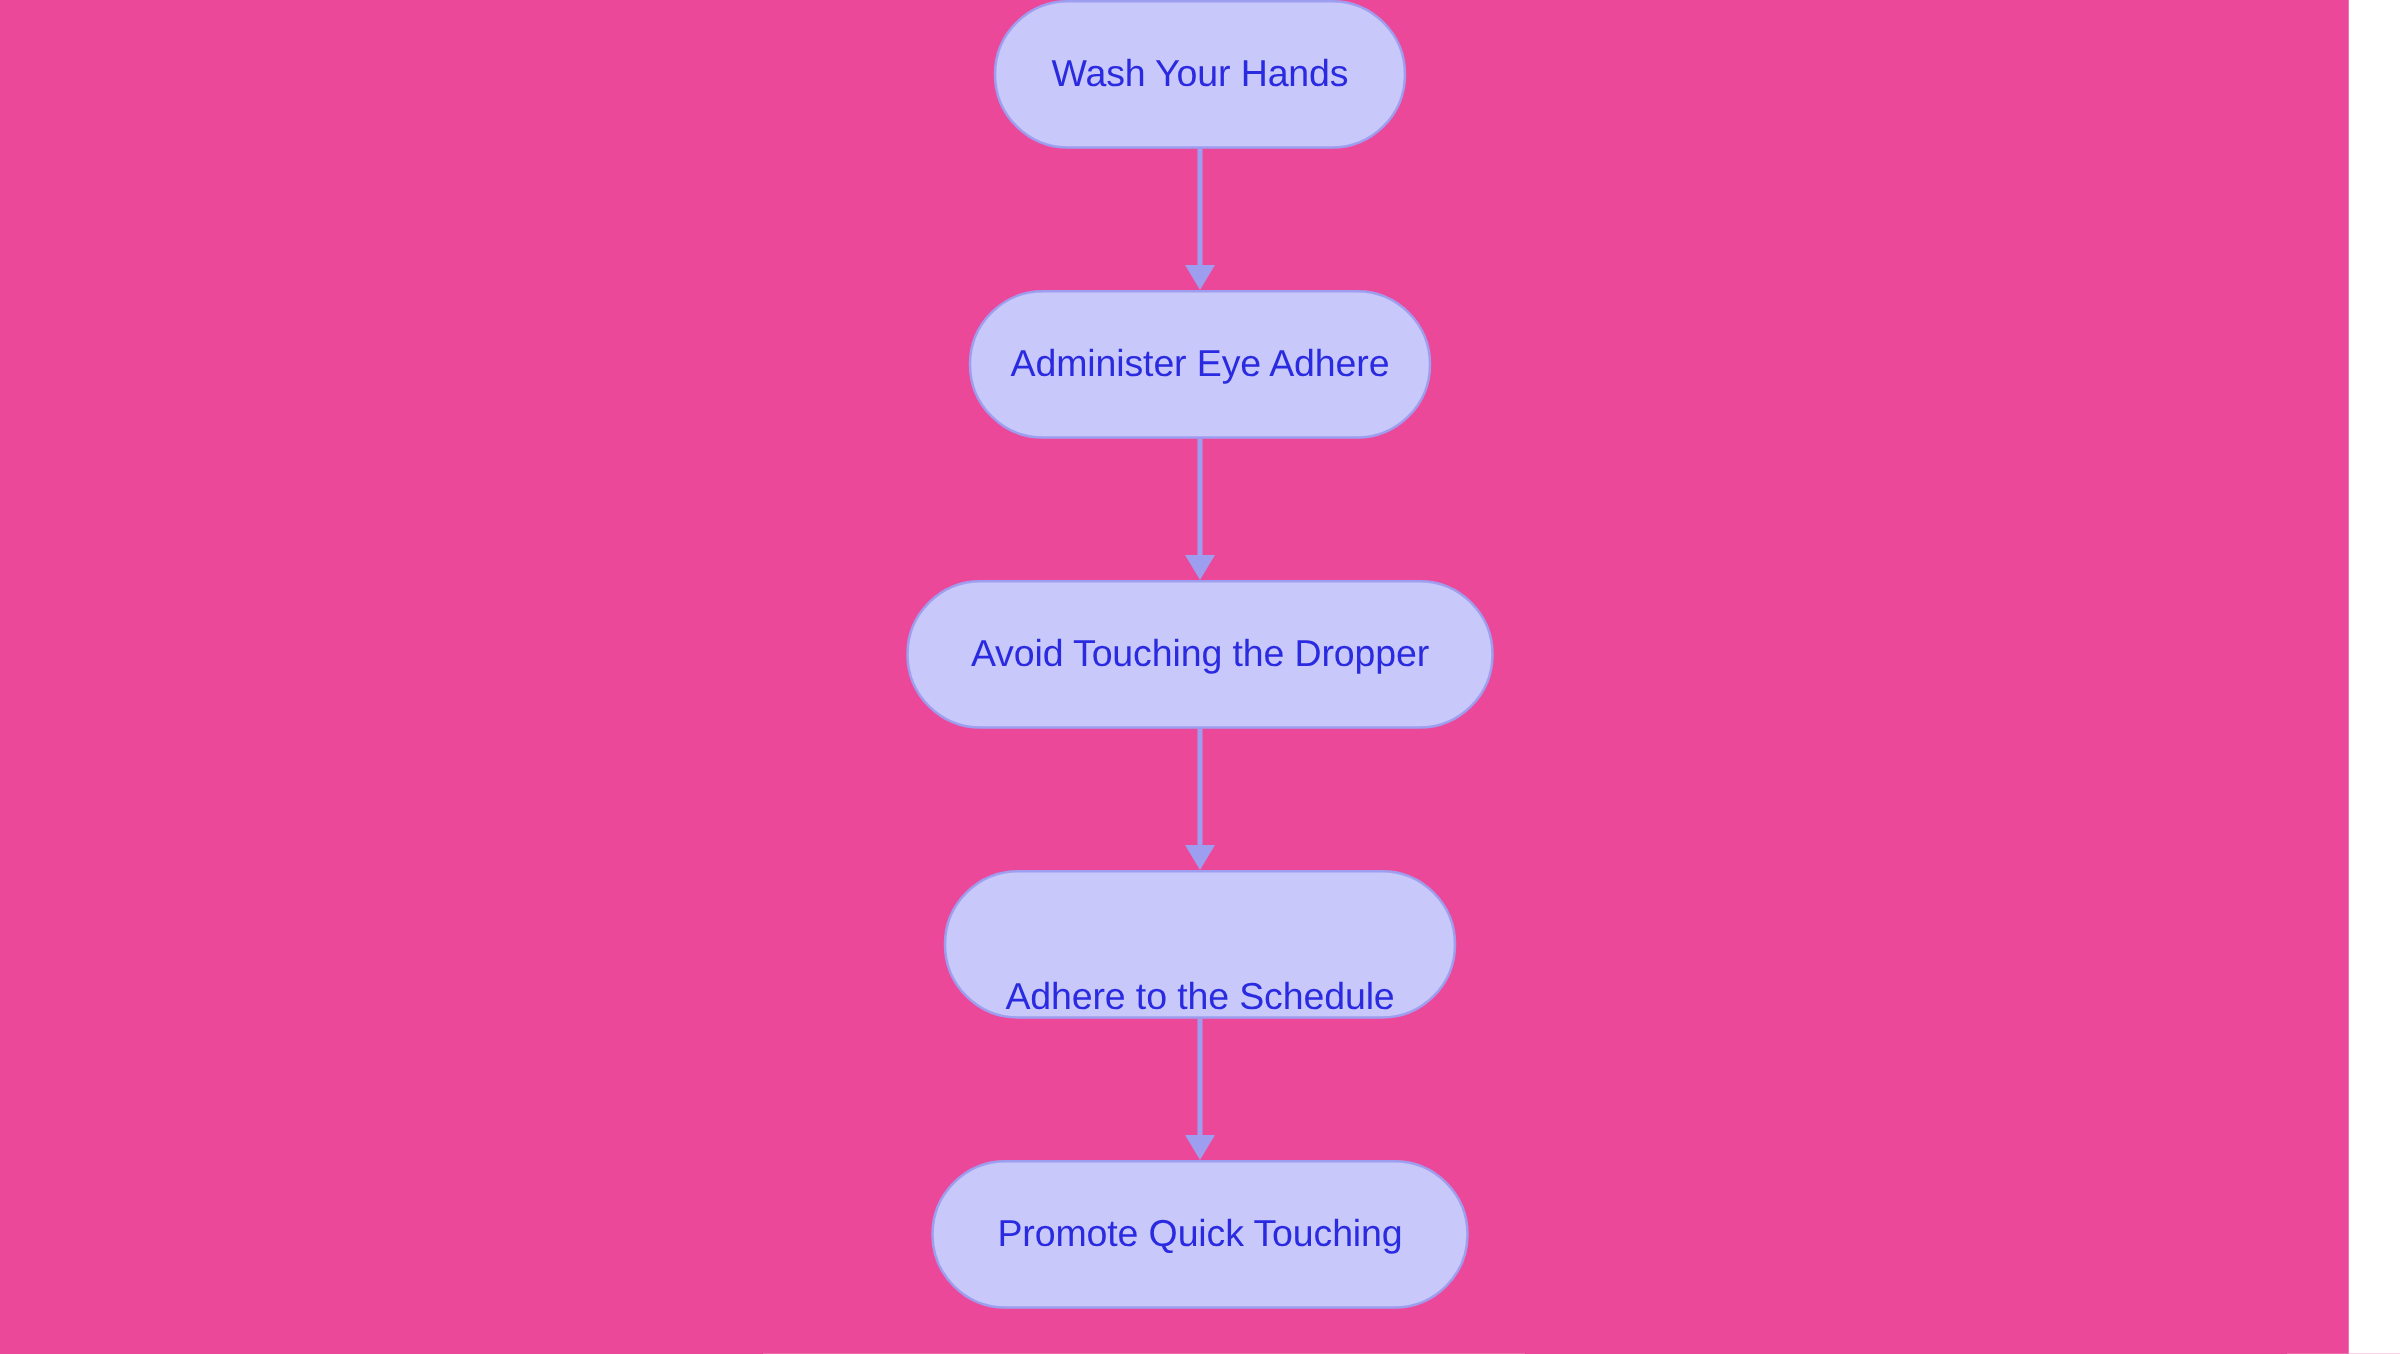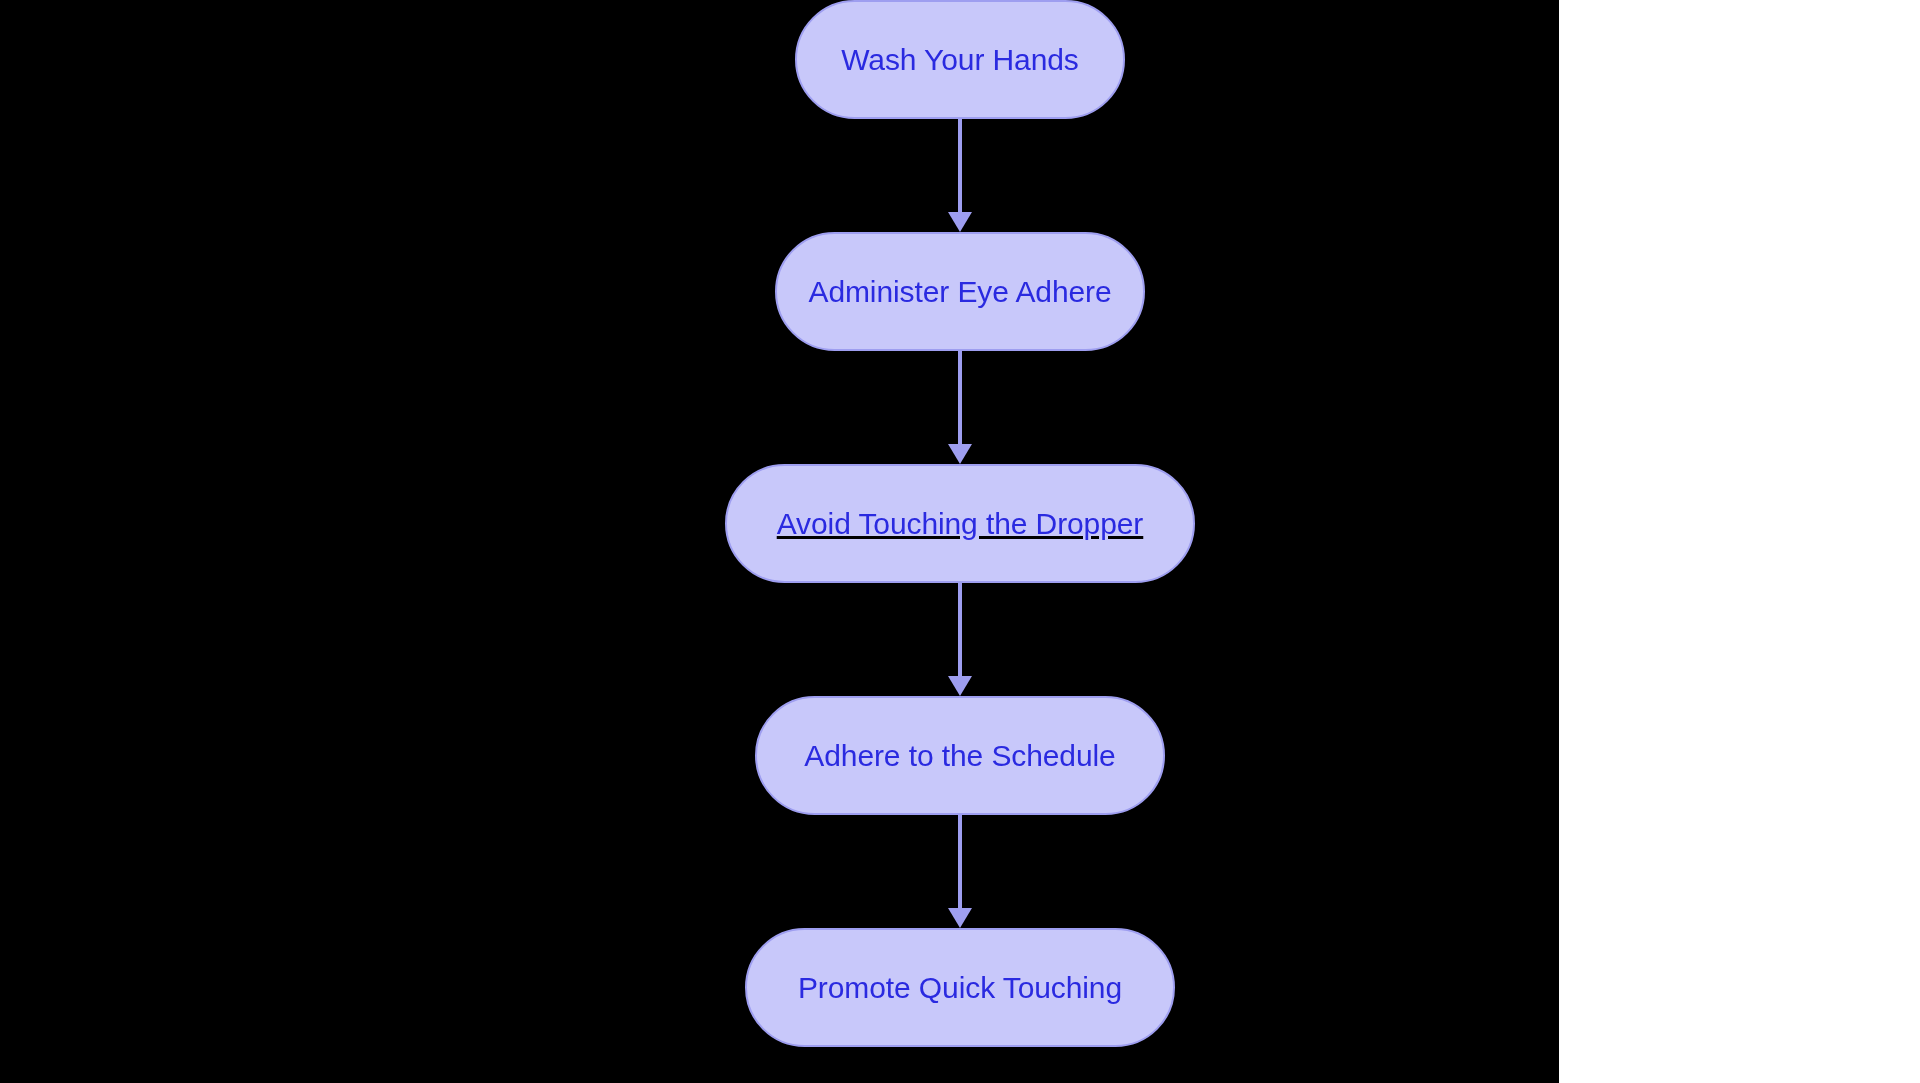--- a/index.html
+++ b/index.html
@@ -9,23 +9,23 @@
   body {
     width: 1920px;
     height: 1083px;
     background: #ffffff;
     font-family: "Liberation Sans", sans-serif;
     overflow: hidden;
   }
 
   #flowchart-canvas {
     position: relative;
-    width: 1559px;
+    width: 1879px;
     height: 1083px;
-    background: #000000;
+    background: #ec4899;
   }
 
   .flow-column {
     position: absolute;
     left: 0;
     top: 0;
     width: 1920px;
     height: 1083px;
     display: flex;
     flex-direction: column;
@@ -82,22 +82,22 @@
     width: 0;
     height: 0;
     border-left: 12px solid transparent;
     border-right: 12px solid transparent;
     border-top: 20px solid #9e9ef0;
   }
 
   
   .w-n0 { width: 330px; }
   .w-n1 { width: 370px; }
-  .w-n2 { width: 470px; text-decoration: underline; }
-  .w-n3 { width: 410px; }
+  .w-n2 { width: 470px; }
+  .w-n3 { width: 410px; align-items: flex-end; }
   .w-n4 { width: 430px; }
 </style>
 </head>
 <body>
 
 <div id="flowchart-canvas">
   <div class="flow-column">
 
     <div class="flow-node w-n0">
       <span class="flow-node-label">Wash Your Hands</span>

